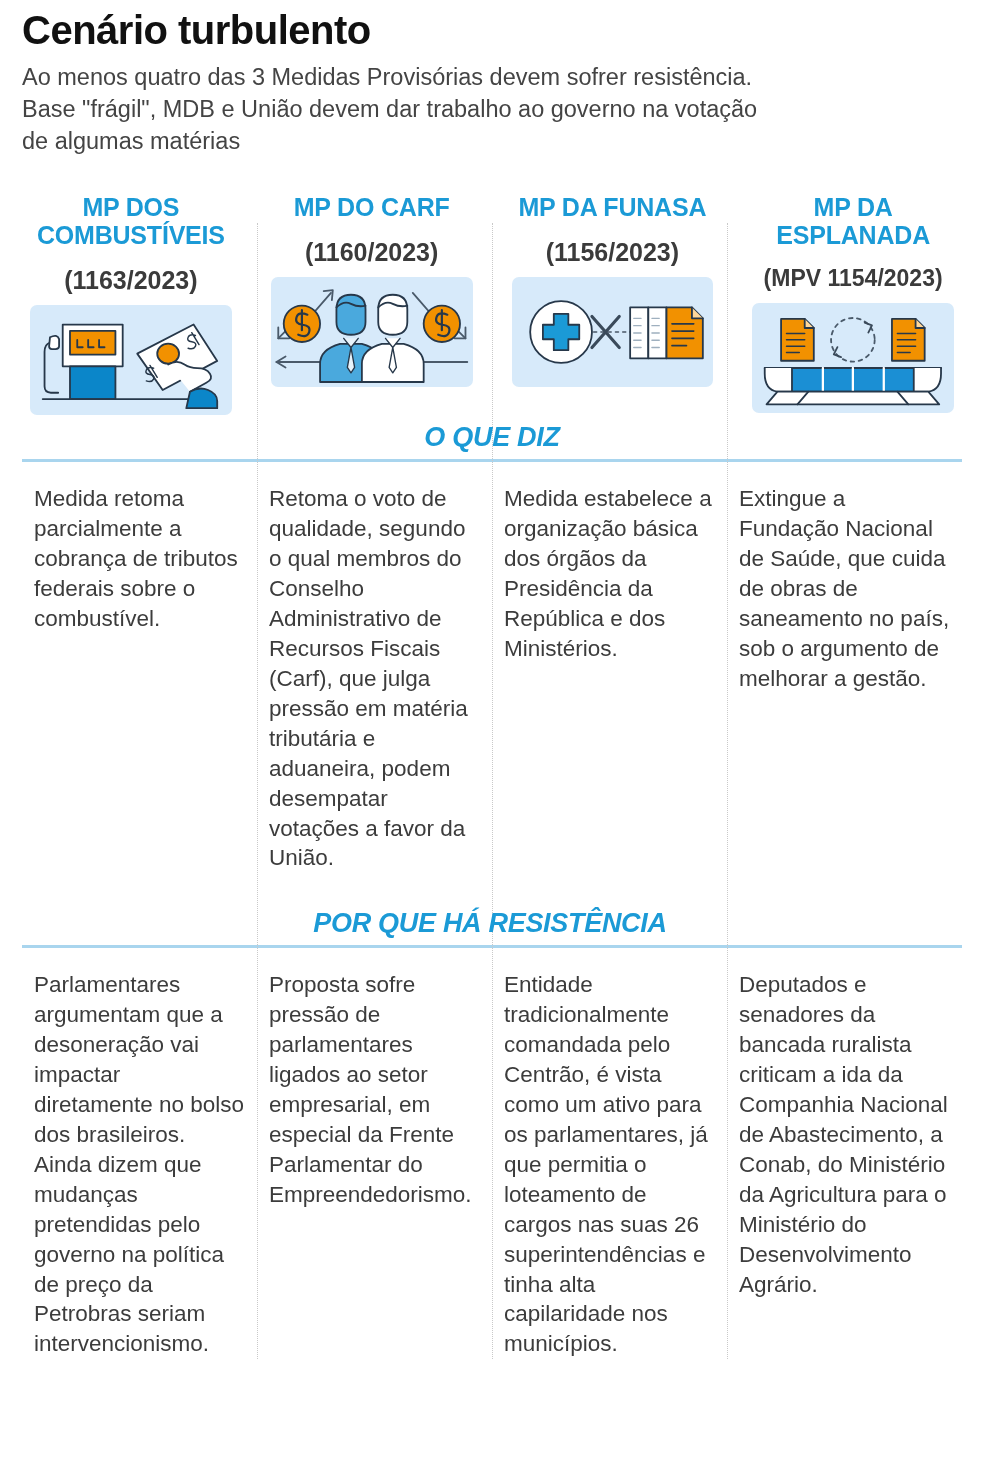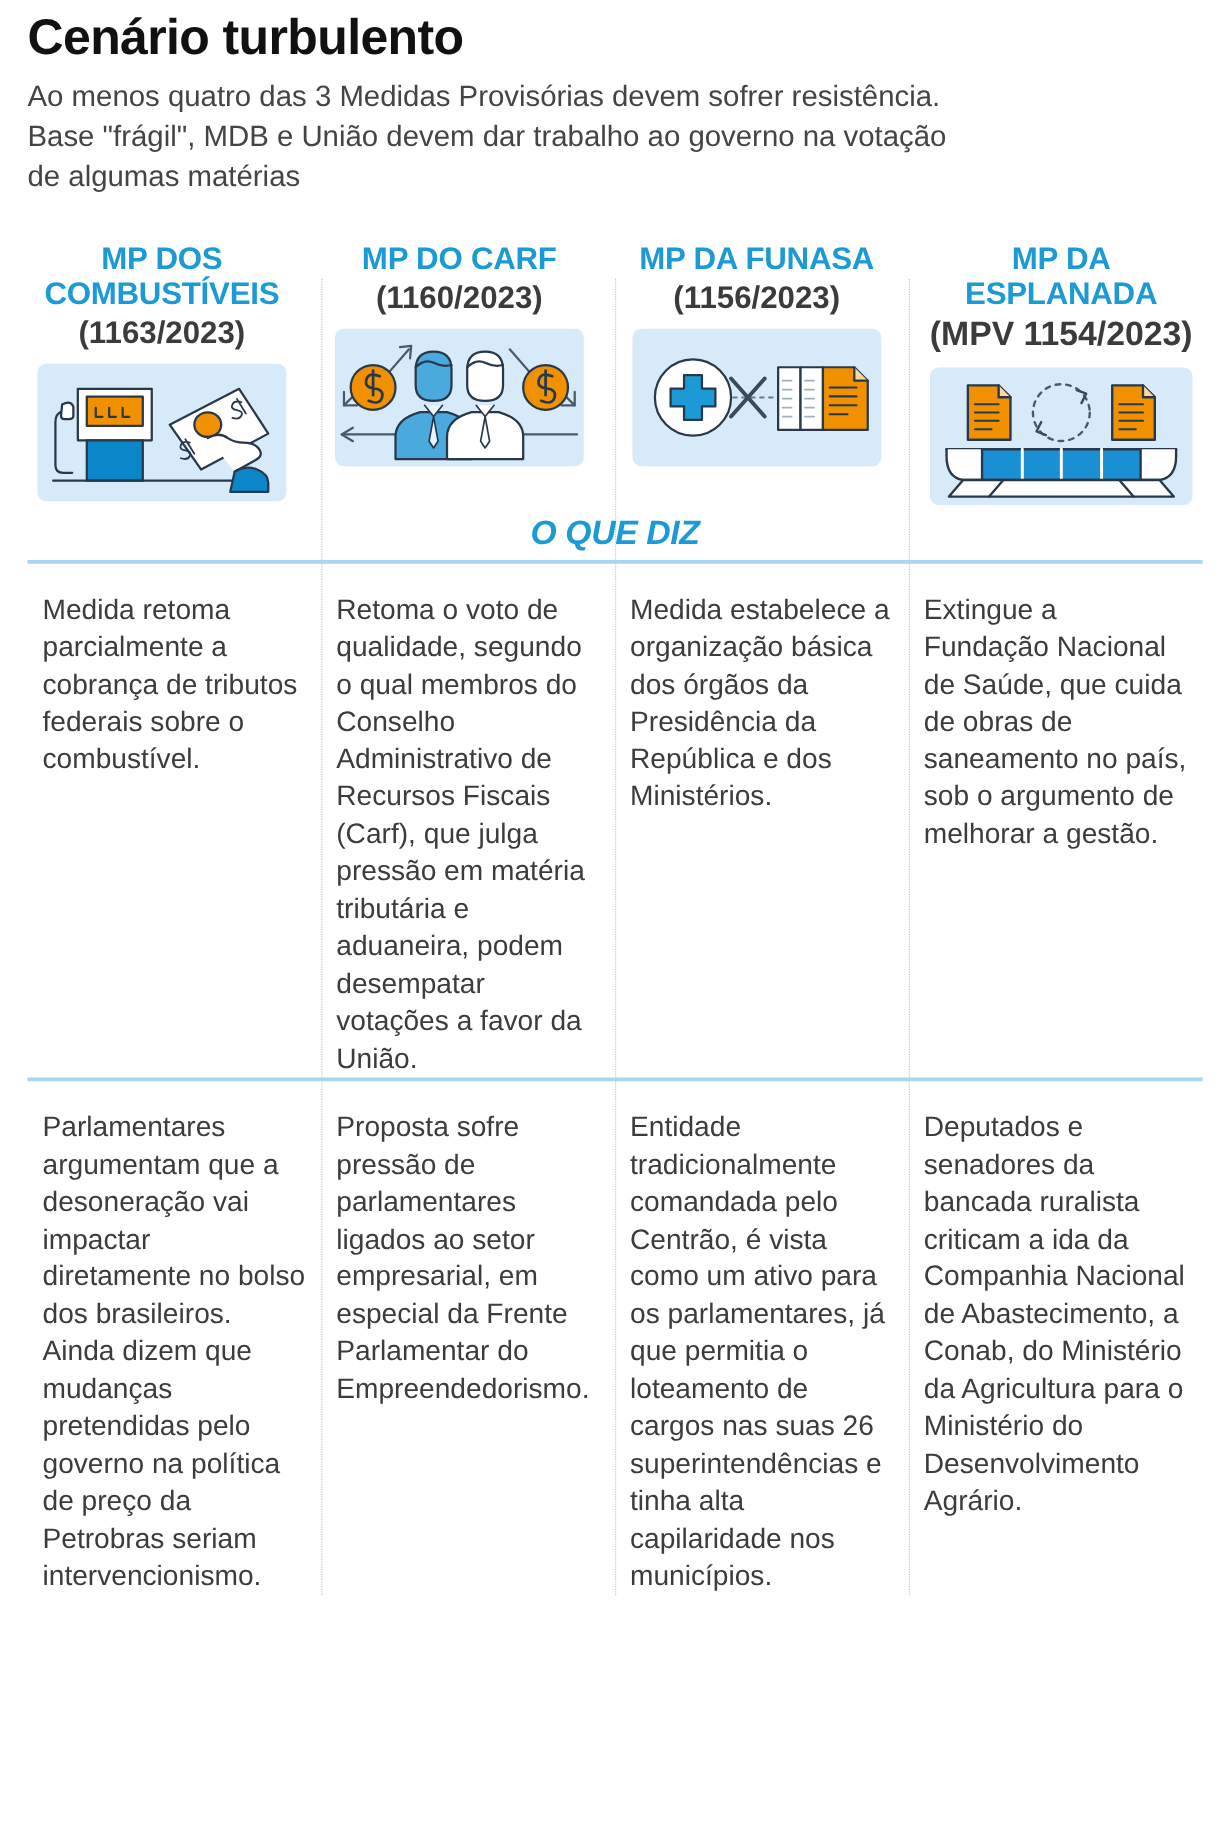--- a/index.html
+++ b/index.html
@@ -75,24 +75,24 @@
     line-height: 1.12;
     letter-spacing: -0.2px;
     text-transform: uppercase;
   }
   .head-num {
     text-align: center;
     color: #3b3b3b;
     font-weight: bold;
     font-size: 25px;
     line-height: 1.2;
-    margin-top: 2px;
+    margin-top: 16px;
     white-space: nowrap;
   }
-  .head-num.small { font-size: 27px; }
+  .head-num.small { font-size: 23px; }
 
   .icon-box {
     margin: 10px auto 0 auto;
     background: #d7eafa;
     border-radius: 7px;
     height: 110px;
     width: 100%;
     max-width: 222px;
     display: block;
     overflow: hidden;
@@ -282,20 +282,23 @@
   </div>
   <div class="hrule"></div>
 
   <div class="bodyrow">
     <div class="cell">Medida retoma parcialmente a cobrança de tributos federais sobre o combustível.</div>
     <div class="cell">Retoma o voto de qualidade, segundo o qual membros do Conselho Administrativo de Recursos Fiscais (Carf), que julga pressão em matéria tributária e aduaneira, podem desempatar votações a favor da União.</div>
     <div class="cell">Medida estabelece a organização básica dos órgãos da Presidência da República e dos Ministérios.</div>
     <div class="cell">Extingue a Fundação Nacional de Saúde, que cuida de obras de saneamento no país, sob o argumento de melhorar a gestão.</div>
   </div>
 
+  <div class="section-banner shift" style="height:54px; margin-top:18px;">
+    <div class="sect-label">POR QUE HÁ RESISTÊNCIA</div>
+  </div>
   <div class="hrule"></div>
 
   <div class="bodyrow">
     <div class="cell">Parlamentares argumentam que a desoneração vai impactar diretamente no bolso dos brasileiros. Ainda dizem que mudanças pretendidas pelo governo na política de preço da Petrobras seriam intervencionismo.</div>
     <div class="cell">Proposta sofre pressão de parlamentares ligados ao setor empresarial, em especial da Frente Parlamentar do Empreendedorismo.</div>
     <div class="cell">Entidade tradicionalmente comandada pelo Centrão, é vista como um ativo para os parlamentares, já que permitia o loteamento de cargos nas suas 26 superintendências e tinha alta capilaridade nos municípios.</div>
     <div class="cell">Deputados e senadores da bancada ruralista criticam a ida da Companhia Nacional de Abastecimento, a Conab, do Ministério da Agricultura para o Ministério do Desenvolvimento Agrário.</div>
   </div>
 
 </div>

